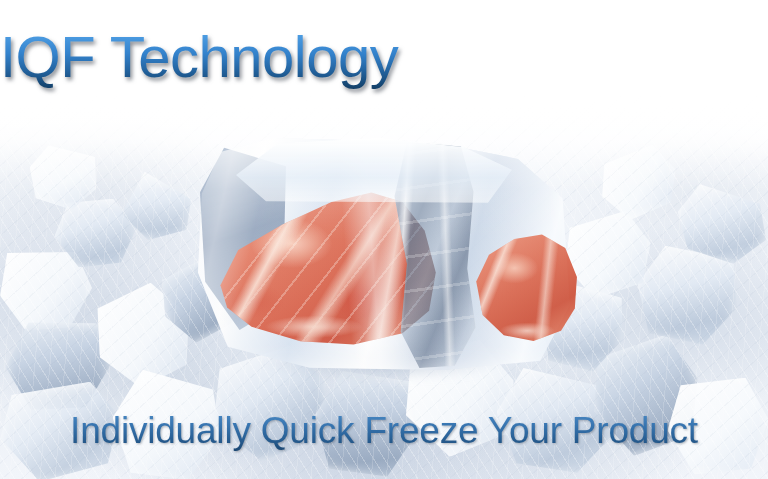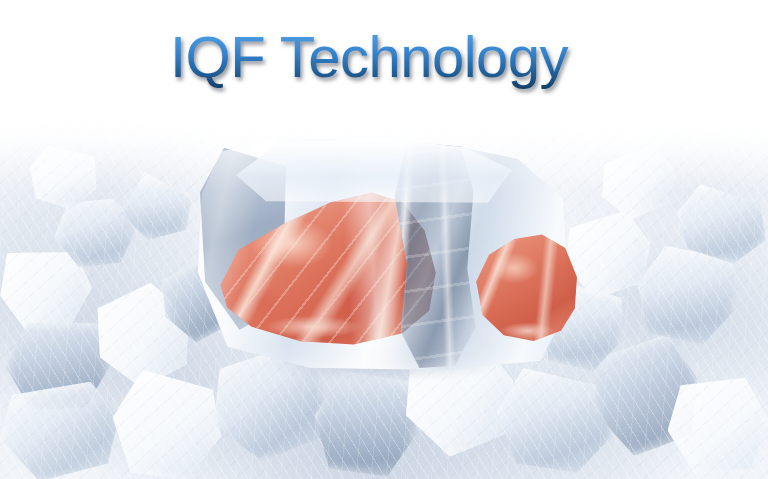--- a/index.html
+++ b/index.html
@@ -270,21 +270,21 @@
     background: radial-gradient(ellipse 172px 26px at 50% 50%, rgba(132,152,180,0.42), rgba(132,152,180,0) 72%);
     filter: blur(4px);
   }
 
   
   #title {
     position: absolute;
     left: 0;
     right: 30px;
     top: 25px;
-    text-align: center;
+    text-align: left;
     font-size: 58px;
     font-weight: 400;
     letter-spacing: -0.5px;
     line-height: 1.12;
     font-family: "Liberation Sans", sans-serif;
     background-image: linear-gradient(to bottom,
       #5aa6e6 0%,
       #4a9ae0 18%,
       #3382cc 44%,
       #23639f 70%,
@@ -367,14 +367,15 @@
     <div id="meat-right-fat"></div>
 
     <div id="ice-glaze"></div>
     <div id="ice-column"></div>
     <div id="ice-column-spec"></div>
     <div id="ice-topfacet"></div>
   </div>
 
   <div id="title">IQF Technology</div>
 
+  <div id="tagline">Individually Quick Freeze Your Product</div>
 
 </div>
 
 </body></html>

